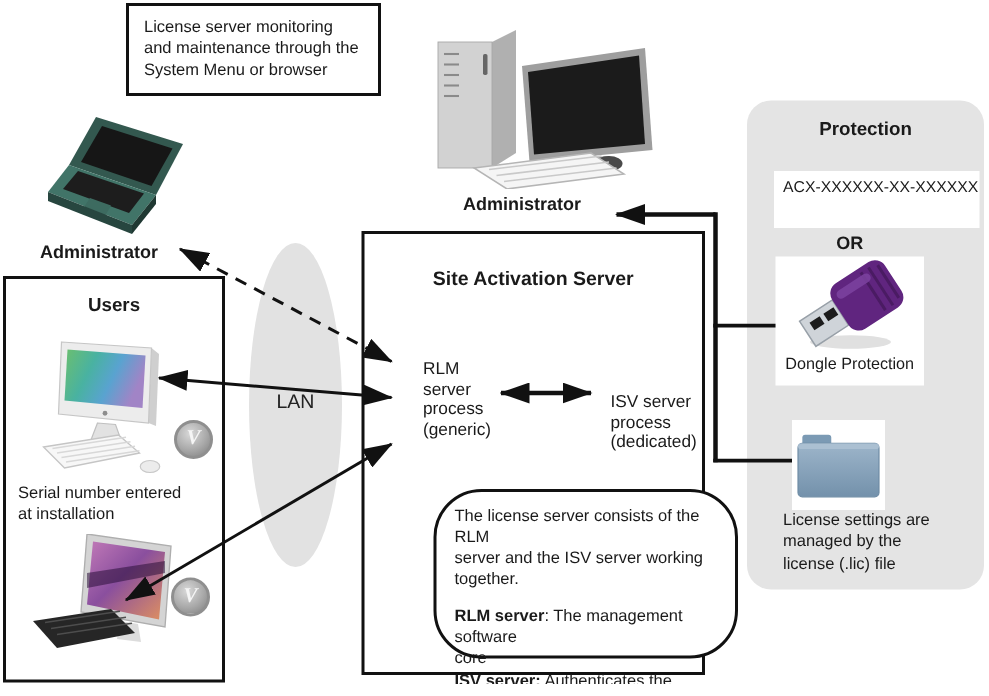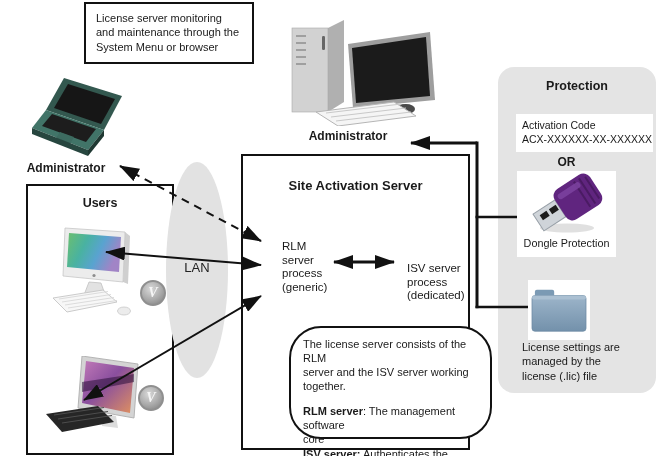--- a/index.html
+++ b/index.html
@@ -12,21 +12,21 @@
   .lbl{font-weight:bold;font-size:12px;text-align:center;}
 
   #callout{left:84px;top:2px;width:170px;height:62px;padding:7px 4px 0 10px;font-size:11px;line-height:1.3;}
 
   #admin-top-group{left:282px;top:18px;width:170px;height:108px;}
   #admin-top-label{left:283px;top:129px;width:130px;}
 
   #admin-left-group{left:30px;top:76px;width:115px;height:85px;}
   #admin-left-label{left:10px;top:161px;width:112px;}
 
-  #users-box{left:2px;top:184px;width:148px;height:271px;margin-left:24px;}
+  #users-box{left:2px;top:184px;width:148px;height:271px;}
   #users-title{left:0;top:10px;width:100%;font-size:12.5px;}
   #imac{left:23px;top:36px;width:92px;height:98px;}
   #serial-note{left:8px;top:136px;width:134px;font-size:11px;line-height:1.3;}
   #pc2{left:18px;top:170px;width:105px;height:90px;}
   .vbadge{width:26px;height:26px;border-radius:50%;
           background:radial-gradient(circle at 40% 32%, #d9d9d9 0%, #a9a9a9 55%, #7d7d7d 100%);
           border:2px solid #8f8f8f;box-sizing:border-box;display:flex;align-items:center;justify-content:center;
           font-family:"Liberation Serif",serif;font-style:italic;font-weight:bold;font-size:14px;color:#f5f5f5;}
   #badge1{left:112px;top:94px;}
   #badge2{left:110px;top:199px;}
@@ -124,20 +124,22 @@
         <line x1="8" y1="77" x2="57" y2="69.5"></line>
           <line x1="11" y1="80" x2="60" y2="72.5"></line>
         <line x1="14" y1="83" x2="63" y2="75.5"></line>
           <line x1="17" y1="86" x2="66" y2="78.5"></line>
       </g>
       <ellipse cx="73" cy="89" rx="6.5" ry="4" fill="#ececec" stroke="#c8c8c8" stroke-width="0.8"></ellipse>
     </svg>
     <div id="badge1" class="abs vbadge">
       <span>V</span>
     </div>
+    <div id="serial-note" class="abs pre">Serial number entered
+at installation</div>
     <svg id="pc2" class="abs" viewBox="0 0 105 90">
       <defs>
         <linearGradient id="pcScr" x1="0" y1="0" x2="1" y2="1">
           <stop offset="0" stop-color="#c27ab8"></stop>
             <stop offset="0.45" stop-color="#8a4f9e"></stop>
           <stop offset="1" stop-color="#e0915f"></stop>
         </linearGradient>
       </defs>
       <polygon points="36,0 92,8 88,62 32,52" fill="#d4d4d4" stroke="#aeaeae" stroke-width="0.9"></polygon>
       <polygon points="40,5 88,12 84,57 36,47" fill="url(#pcScr)"></polygon>
@@ -176,21 +178,20 @@
       <div class="pre"><span class="b">RLM server</span><span>: The management software
 core</span></div>
       <div class="pre"><span class="b">ISV server:</span><span> Authenticates the
 Vectorworks license</span></div>
     </div>
   </div>
 
   <div id="protection-box" class="abs">
     <div id="protection-title" class="abs lbl">Protection</div>
     <div id="activation-box" class="abs">
-      <div>Activation Code</div>
       <div>ACX-XXXXXX-XX-XXXXXX</div>
     </div>
     <div id="or-label" class="abs b">OR</div>
     <div id="dongle-box" class="abs">
       <svg id="dongle-svg" class="abs" viewBox="0 0 92 62">
         <ellipse cx="46" cy="55" rx="27" ry="4.5" fill="#e0e0e0"></ellipse>
         <g transform="rotate(-33 46 31)">
           <rect x="12" y="21" width="26" height="20" fill="#cfd4d9" stroke="#98a0a8" stroke-width="1"></rect>
           <rect x="17" y="25.5" width="8" height="6" fill="#1c1c1c"></rect>
           <rect x="28" y="25.5" width="8" height="6" fill="#1c1c1c"></rect>

